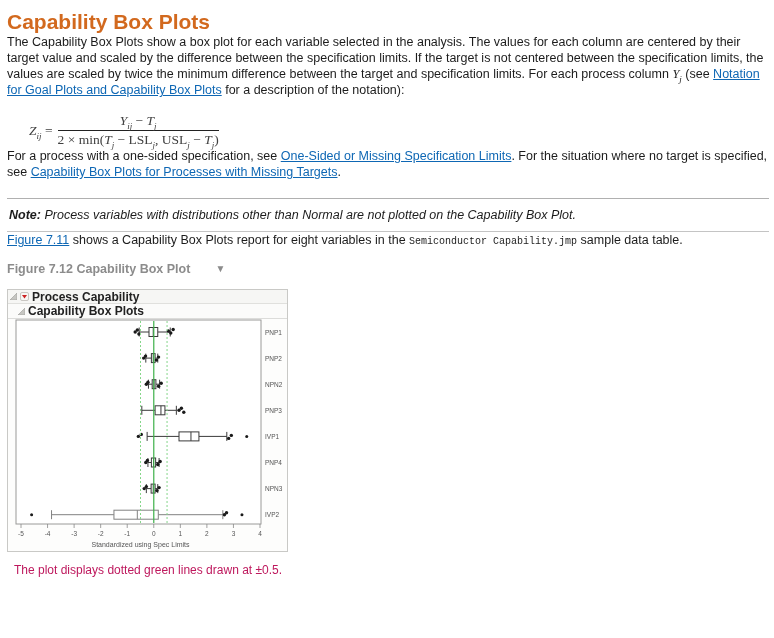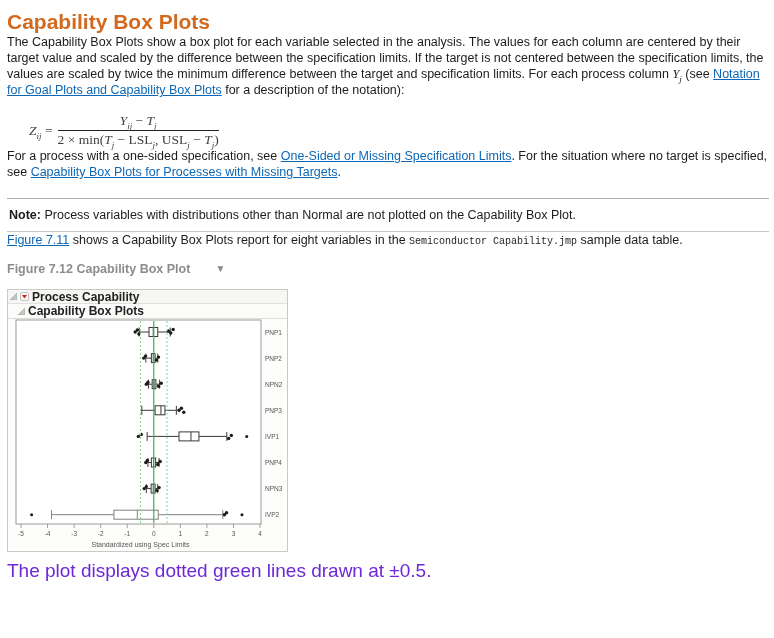--- a/index.html
+++ b/index.html
@@ -30,20 +30,21 @@
   }
   .f-lhs { margin-right:5px; }
   .frac { display:inline-flex; flex-direction:column; text-align:center; }
   .frac .num { border-bottom:1px solid #222; padding:0 6px 1px 6px; }
   .frac .den { padding-top:1px; }
   
   .note {
     margin-top:18px; width:762px;
     border-top:1px solid #b0b0b0; border-bottom:1px solid #c4c4c4;
     padding:8px 0 8px 2px;
+    font-style:italic;
   }
   
   .fig-caption {
     margin-top:11px; color:#8c8c8c; font-weight:bold; font-size:12.5px;
     display:flex; align-items:center; gap:25px; cursor:pointer; width:230px;
   }
   .cap-tri { font-size:10px; line-height:10px; color:#8c8c8c; }
   
   .report {
     margin-top:12px; width:281px; border:1px solid #c9c9c6; background:#fdfdfc;
@@ -51,21 +52,21 @@
   .rep-h1, .rep-h2 {
     display:flex; align-items:center; gap:3px;
     font-size:12px; font-weight:bold; color:#222; line-height:12px;
   }
   .rep-h1 { height:14px; background:#f6f6f4; border-bottom:1px solid #e0e0dd; padding-left:2px; }
   .rep-h2 { height:15px; padding-left:10px; border-bottom:1px solid #dcdcda; background:#fbfbfa; }
   .disc-tri { width:7px; height:7px; flex:0 0 auto; }
   .rt-btn { width:9px; height:9px; flex:0 0 auto; }
   #chartmount { width:279px; height:232px; }
   
-  .footer-text { margin:9px 0 0 0; font-size:19px; line-height:19px; color:#6d28d9; }
+  .footer-text { margin:9px 0 0 7px; font-size:12px; line-height:19px; color:#be185d; }
 </style>
 </head>
 <body>
 
 <div class="page">
 
   <h1 class="title">Capability Box Plots</h1>
 
   <p class="para p1">The Capability Box Plots show a box plot for each variable selected in the analysis. The values for each column are centered by their target value and scaled by the difference between the specification limits. If the target is not centered between the specification limits, the values are scaled by twice the minimum difference between the target and specification limits. For each process column <span class="mvar">Y</span><sub class="msub">j</sub> (see <a href="#" class="lnk">Notation for Goal Plots and Capability Box Plots</a> for a description of the notation):</p>
 

